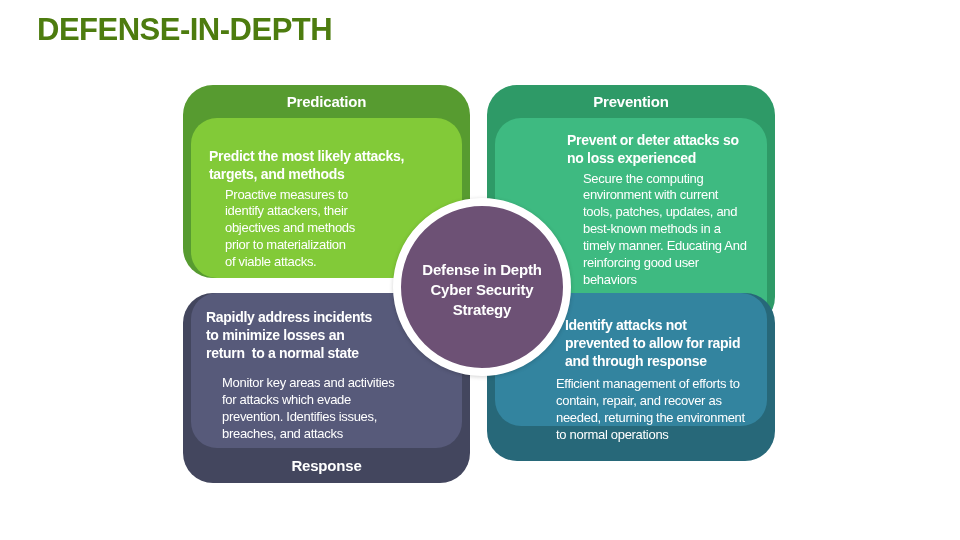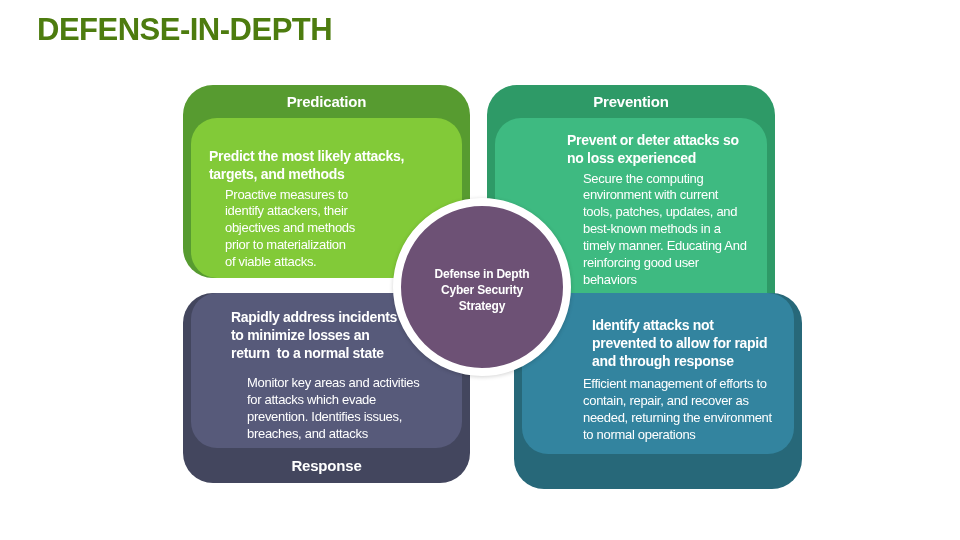--- a/index.html
+++ b/index.html
@@ -8,21 +8,21 @@
     font-family:"Liberation Sans", sans-serif; overflow:hidden;
   }
   .slide-title {
     position:absolute; left:37px; top:12px; margin:0;
     font-size:31px; font-weight:bold; letter-spacing:-0.5px; color:#3f3f3f;
   }
   .card { position:absolute; border-radius:30px; }
   .card.tl { left:183px; top:85px;  width:287px; height:193px; }
   .card.tr { left:487px; top:85px;  width:288px; height:242px; }
   .card.bl { left:183px; top:293px; width:287px; height:190px; }
-  .card.br { left:514px; top:293px; width:288px; height:196px; }
+  .card.br { left:487px; top:293px; width:288px; height:168px; }
 
   .card-label {
     position:absolute; left:0; right:0; text-align:center;
     color:#ffffff; font-weight:bold; font-size:15px; letter-spacing:-0.2px;
   }
   .card.tl .card-label, .card.tr .card-label { top:8px; }
   .card.bl .card-label, .card.br .card-label { bottom:9px;margin-top:36px; }
 
   .inner {
     position:absolute; left:8px; right:8px; border-radius:26px;
@@ -34,35 +34,35 @@
   .heading {
     margin:0; font-weight:bold; font-size:14px; line-height:1.27;
     white-space:pre-wrap; letter-spacing:-0.3px;
   }
   .body {
     margin:16px; font-size:13px; line-height:1.3;
     white-space:pre-wrap; letter-spacing:-0.3px;
   }
   .card.tl .inner { padding:30px 10px 0 18px; }
   .card.tr .inner { padding:14px 4px 0 72px; }
-  .card.bl .inner { padding:16px 10px 0 40px; }
+  .card.bl .inner { padding:16px 10px 0 15px; }
   .card.br .inner { padding:24px 6px 0 45px; }
   .card.br .heading { margin-left:25px; }
   .card.tl .body, .card.tr .body { margin-top:3px; }
   .card.bl .body { margin-top:13px; }
   .card.br .body { margin-top:6px; }
 
   .center-circle {
     position:absolute; left:393px; top:198px; width:178px; height:178px;
     border-radius:50%; border:8px solid #ffffff; box-sizing:border-box;
     display:flex; align-items:center; justify-content:center;
     text-align:center; z-index:5; box-shadow:0 1px 4px rgba(0,0,0,0.18);
   }
   .center-circle .circle-text {
-    color:#ffffff; font-weight:bold; font-size:12px; line-height:1.35;
+    color:#ffffff; font-weight:bold; font-size:15px; line-height:1.35;
     white-space:pre-wrap; letter-spacing:-0.2px; padding-top:6px;
   }
 </style>
 </head>
 <body>
 
 <div class="slide">
 
   <h1 class="slide-title" style="color: #4d7c0f;">DEFENSE-IN-DEPTH</h1>
 

